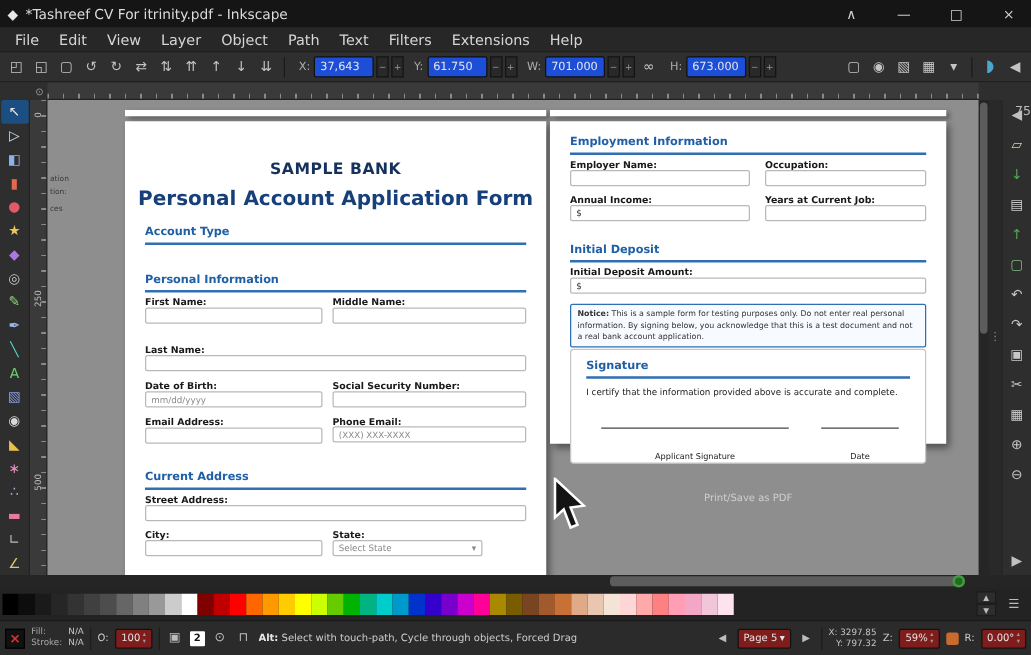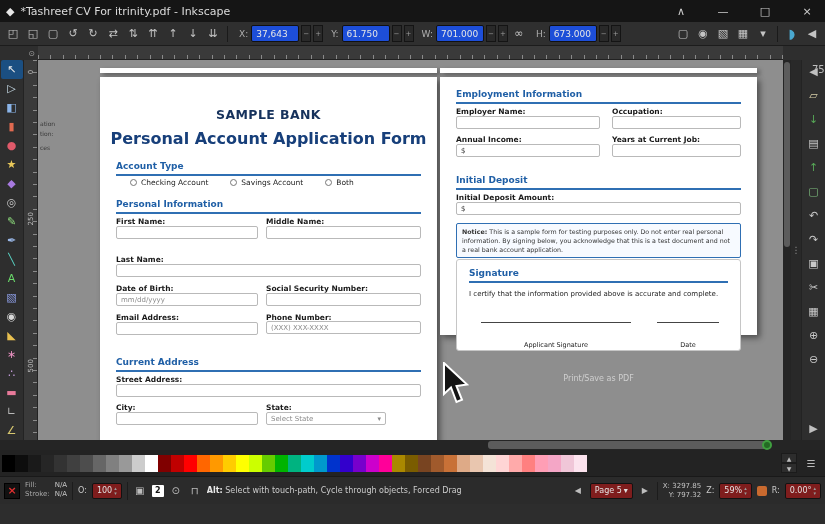--- a/index.html
+++ b/index.html
@@ -113,20 +113,32 @@
   <div class="titlebar">
     <span class="tb-logo">◆</span>
     <span class="tb-title">*Tashreef CV For itrinity.pdf - Inkscape</span>
     <span class="tb-spacer"></span>
     <span class="tb-btn">∧</span>
     <span class="tb-btn">—</span>
     <span class="tb-btn">□</span>
     <span class="tb-btn">×</span>
   </div>
 
+  <div class="menubar">
+      <div class="menu-item">File</div>
+      <div class="menu-item">Edit</div>
+      <div class="menu-item">View</div>
+      <div class="menu-item">Layer</div>
+      <div class="menu-item">Object</div>
+      <div class="menu-item">Path</div>
+      <div class="menu-item">Text</div>
+      <div class="menu-item">Filters</div>
+      <div class="menu-item">Extensions</div>
+      <div class="menu-item">Help</div>
+    </div>
 
   <div class="toolctrl">
     <div style="display:flex;gap:2px">
         <div class="tc-icon">◰</div>
         <div class="tc-icon">◱</div>
         <div class="tc-icon">▢</div>
         <div class="tc-icon">↺</div>
         <div class="tc-icon">↻</div>
         <div class="tc-icon">⇄</div>
         <div class="tc-icon">⇅</div>
@@ -261,49 +273,35 @@
           <div class="frag" style="top: 84px;">ces</div>
         </div>
 
       <div class="page-strip" style="left:62px;top:8px;width:337px"></div>
       <div class="page-strip" style="left:402px;top:8px;width:317px"></div>
 
       <div class="page" style="left:62px;top:17px;width:337px;height:420px">
         <div class="bank">SAMPLE BANK</div>
         <div class="ftitle">Personal Account Application Form</div>
         <div class="sec-head" style="top:84px">Account Type</div>
-        <div class="radio-row" style="left:30px;top:101px">
-            <span class="radio-opt">
-            <span class="radio"></span>
-            <span class="radio-label">Checking Account</span>
-          </span>
-            <span class="radio-opt">
-            <span class="radio"></span>
-            <span class="radio-label">Savings Account</span>
-          </span>
-            <span class="radio-opt">
-            <span class="radio"></span>
-            <span class="radio-label">Both</span>
-          </span>
-          </div>
         <div class="sec-head" style="top:122px">Personal Information</div>
         <div class="flabel" style="left:16px;top:140px">First Name:</div>
         <div class="flabel" style="left:166px;top:140px">Middle Name:</div>
         <div class="finput" style="left:16px;top:149px;width:142px"></div>
         <div class="finput" style="left:166px;top:149px;width:155px"></div>
         <div class="flabel" style="left:16px;top:178px">Last Name:</div>
         <div class="finput" style="left:16px;top:187px;width:305px"></div>
         <div class="flabel" style="left:16px;top:207px">Date of Birth:</div>
         <div class="flabel" style="left:166px;top:207px">Social Security Number:</div>
         <div class="finput" style="left:16px;top:216px;width:142px">
             <span>mm/dd/yyyy</span>
           </div>
         <div class="finput" style="left:166px;top:216px;width:155px"></div>
         <div class="flabel" style="left:16px;top:236px">Email Address:</div>
-        <div class="flabel" style="left:166px;top:236px">Phone Number:</div>
+        <div class="flabel" style="left:166px;top:236px">Phone Email:</div>
         <div class="finput" style="left:16px;top:245px;width:142px"></div>
         <div class="finput" style="left:166px;top:244px;width:155px">
             <span>(XXX) XXX-XXXX</span>
           </div>
         <div class="sec-head" style="top:280px">Current Address</div>
         <div class="flabel" style="left:16px;top:298px">Street Address:</div>
         <div class="finput" style="left:16px;top:307px;width:305px"></div>
         <div class="flabel" style="left:16px;top:326px">City:</div>
         <div class="flabel" style="left:166px;top:326px">State:</div>
         <div class="finput" style="left:16px;top:335px;width:142px"></div>

